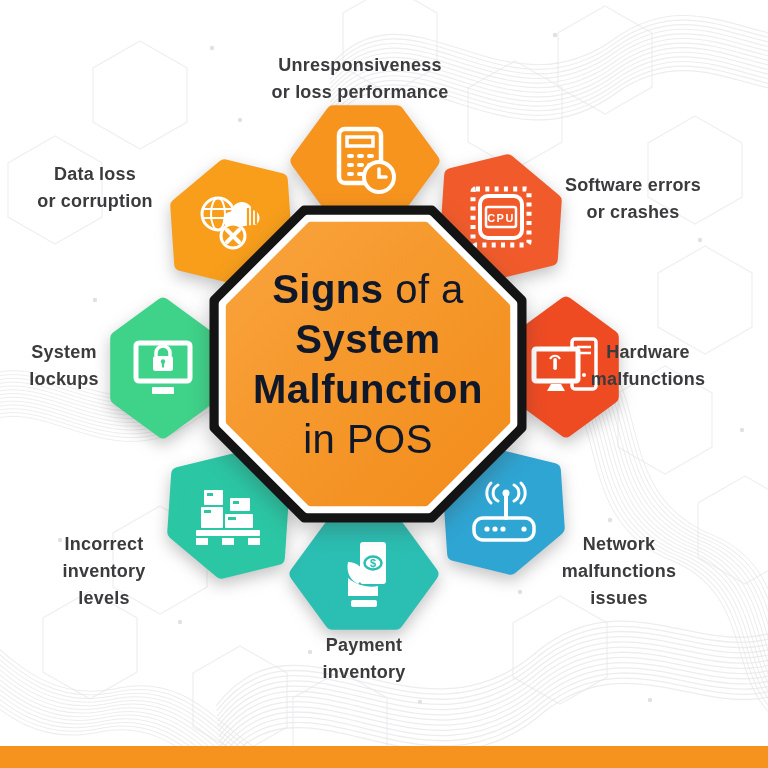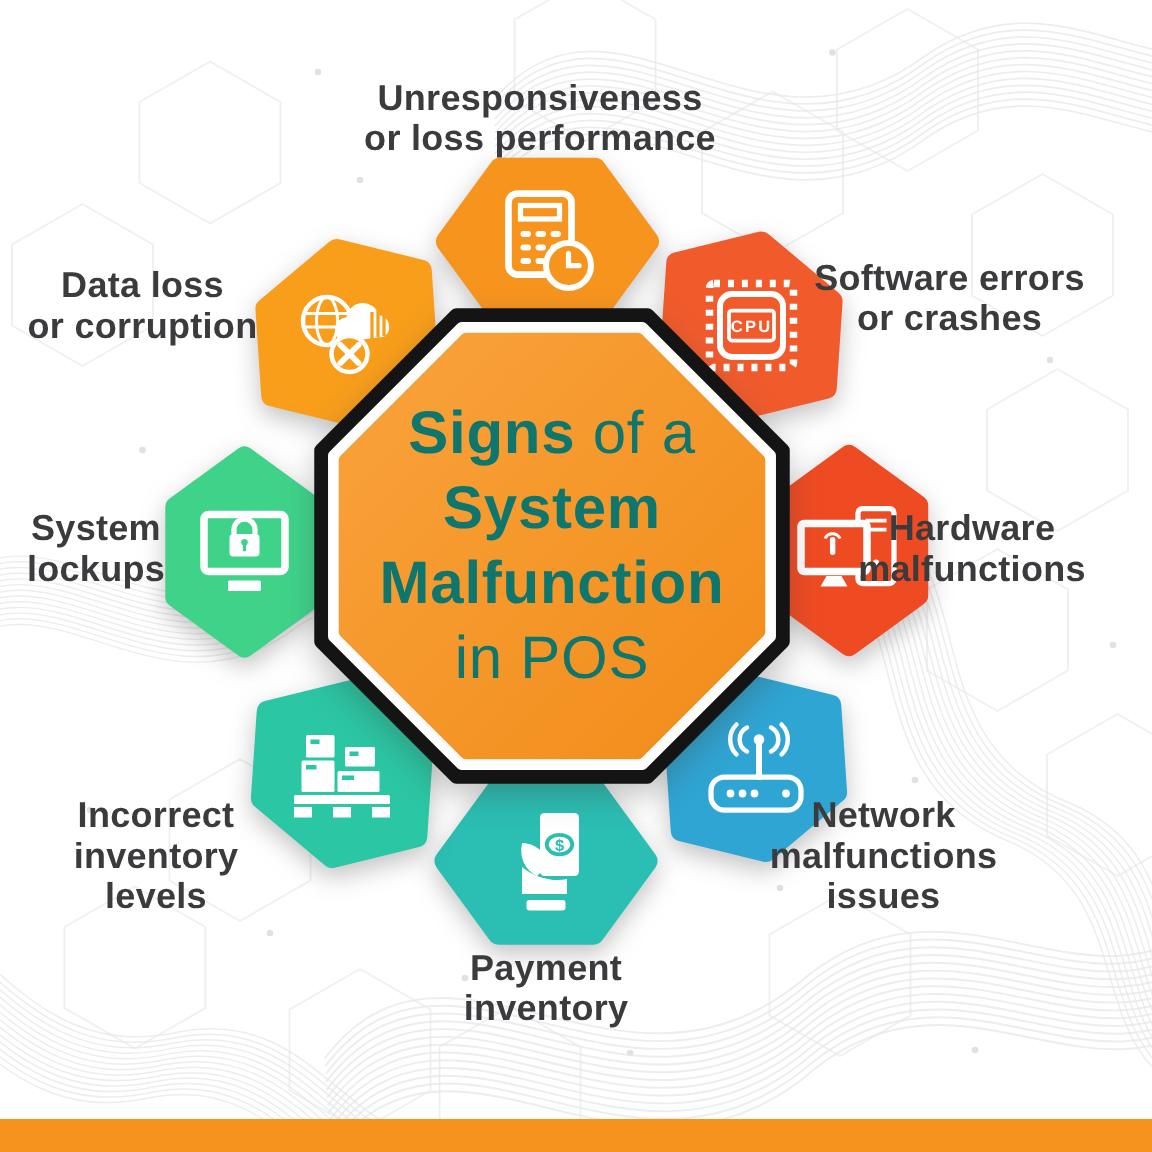--- a/index.html
+++ b/index.html
@@ -5,26 +5,26 @@
   html,body{margin:0;padding:0;background:#fff;}
   .canvas{position:relative;width:768px;height:768px;background:#ffffff;overflow:hidden;
           font-family:"Liberation Sans",sans-serif;}
   .bg{position:absolute;left:0;top:0;z-index:0;}
   .node{position:absolute;width:170px;height:170px;z-index:2;}
   .node .hexsvg{position:absolute;left:0;top:0;filter:drop-shadow(0 6px 8px rgba(70,70,70,.33));}
   .node .iconsvg{position:absolute;left:45px;top:45px;}
   .octagon-wrap{position:absolute;left:188px;top:184px;width:360px;height:360px;z-index:3;}
   .octagon-wrap .octsvg{position:absolute;left:0;top:0;filter:drop-shadow(0 8px 10px rgba(60,60,60,.30));}
   .octagon-text{position:absolute;inset:0;display:flex;flex-direction:column;align-items:center;
-                justify-content:center;text-align:center;color:#0f766e;letter-spacing:.5px;}
+                justify-content:center;text-align:center;color:#0f172a;letter-spacing:.5px;}
   .c-line{font-size:40px;line-height:50px;font-weight:400;}
   .c-line .b{font-weight:700;}
   .c-line.bold{font-weight:700;}
   .label{position:absolute;transform:translate(-50%,-50%);text-align:center;font-weight:700;
-         font-size:24px;line-height:27px;color:var(--label-color,#3B3B3E);z-index:5;
+         font-size:18px;line-height:27px;color:var(--label-color,#3B3B3E);z-index:5;
          letter-spacing:.2px;}
   .label div{white-space:nowrap;}
   .footer-bar{position:absolute;left:0;bottom:0;width:768px;height:22px;background:#F6921E;z-index:6;}
   .wave{stroke:#e7e7ea;stroke-width:1;fill:none;opacity:.75;}
   .hexpat{stroke:#f0f0f3;fill:none;stroke-width:1.3;}
   .dots circle{fill:#e1e1e5;}
 </style>
 </head>
 <body>
 
@@ -313,37 +313,37 @@
       <div>or loss performance</div>
   </div>
   <div class="label" style="left:633px;top:199px">
     <div>Software errors</div>
       <div>or crashes</div>
   </div>
   <div class="label" style="left:648px;top:366px">
     <div>Hardware</div>
       <div>malfunctions</div>
   </div>
-  <div class="label" style="left:589px;top:571px">
+  <div class="label" style="left:619px;top:571px">
     <div>Network</div>
       <div>malfunctions</div>
       <div>issues</div>
   </div>
   <div class="label" style="left:364px;top:659px">
     <div>Payment</div>
       <div>inventory</div>
   </div>
   <div class="label" style="left:104px;top:571px">
     <div>Incorrect</div>
       <div>inventory</div>
       <div>levels</div>
   </div>
   <div class="label" style="left:64px;top:366px">
     <div>System</div>
       <div>lockups</div>
   </div>
-  <div class="label" style="left:95px;top:204px">
+  <div class="label" style="left:95px;top:188px">
     <div>Data loss</div>
       <div>or corruption</div>
   </div>
 
   <div class="footer-bar" style="background: rgb(246, 146, 30);"></div>
 </div>
 
 </body></html>

